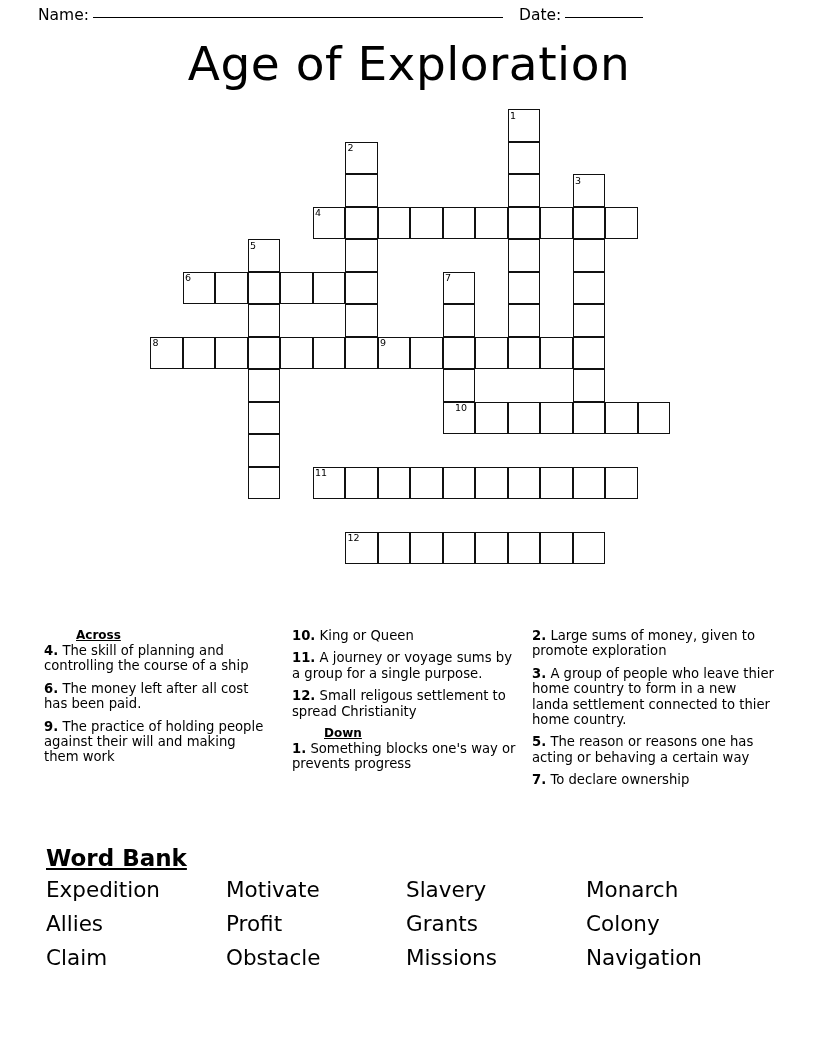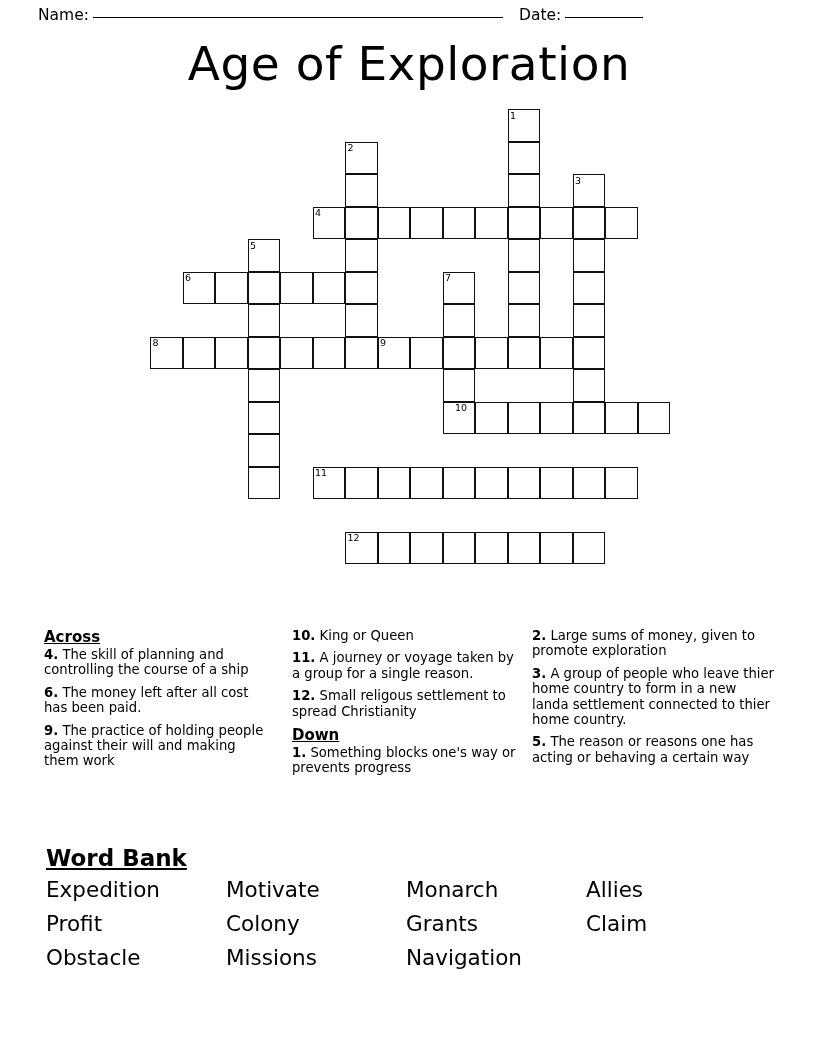--- a/index.html
+++ b/index.html
@@ -91,25 +91,26 @@
   .clue-col {
     position: absolute;
     top: 0;
   }
   .clue-col.c1 { left: 0px;   width: 228px; }
   .clue-col.c2 { left: 248px; width: 226px; }
   .clue-col.c3 { left: 488px; width: 244px; }
 
   .clue-head {
     font-family: "DejaVu Sans", sans-serif;
-    font-size: 15px;
+    font-size: 12px;
     font-weight: bold;
     text-decoration: underline;
     margin-bottom: 1px;
     display: block;
+    margin-left: 32px;
   }
   .clue {
     font-family: "DejaVu Sans", sans-serif;
     font-size: 13.2px;
     line-height: 15.4px;
     margin-bottom: 7px;
     display: block;
   }
   .clue .cnum {
     font-weight: bold;
@@ -250,40 +251,42 @@
 
 <div id="clues">
   <div class="clue-col c1">
       <span class="clue-head">Across</span>
       <span class="clue"><span class="cnum">4.</span><span> The skill of planning and controlling the course of a ship</span></span>
       <span class="clue"><span class="cnum">6.</span><span> The money left after all cost has been paid.</span></span>
       <span class="clue"><span class="cnum">9.</span><span> The practice of holding people against their will and making them work</span></span>
     </div>
   <div class="clue-col c2">
       <span class="clue"><span class="cnum">10.</span><span> King or Queen</span></span>
-      <span class="clue"><span class="cnum">11.</span><span> A journey or voyage taken by a group for a single reason.</span></span>
+      <span class="clue"><span class="cnum">11.</span><span> A journey or voyage sums by a group for a single purpose.</span></span>
       <span class="clue"><span class="cnum">12.</span><span> Small religous settlement to spread Christianity</span></span>
       <span class="clue-head">Down</span>
       <span class="clue"><span class="cnum">1.</span><span> Something blocks one's way or prevents progress</span></span>
     </div>
   <div class="clue-col c3">
       <span class="clue"><span class="cnum">2.</span><span> Large sums of money, given to promote exploration</span></span>
       <span class="clue"><span class="cnum">3.</span><span> A group of people who leave thier home country to form in a new landa settlement connected to thier home country.</span></span>
       <span class="clue"><span class="cnum">5.</span><span> The reason or reasons one has acting or behaving a certain way</span></span>
+      <span class="clue"><span class="cnum">7.</span><span> To declare ownership</span></span>
     </div>
 </div>
 
 <div id="word-bank">
   <span class="wb-title">Word Bank</span>
   <div class="wb-grid">
       <span class="wb-word">Expedition</span>
       <span class="wb-word">Motivate</span>
+      <span class="wb-word">Slavery</span>
       <span class="wb-word">Monarch</span>
       <span class="wb-word">Allies</span>
       <span class="wb-word">Profit</span>
+      <span class="wb-word">Grants</span>
       <span class="wb-word">Colony</span>
-      <span class="wb-word">Grants</span>
       <span class="wb-word">Claim</span>
       <span class="wb-word">Obstacle</span>
       <span class="wb-word">Missions</span>
       <span class="wb-word">Navigation</span>
     </div>
 </div>
 
 </body></html>

